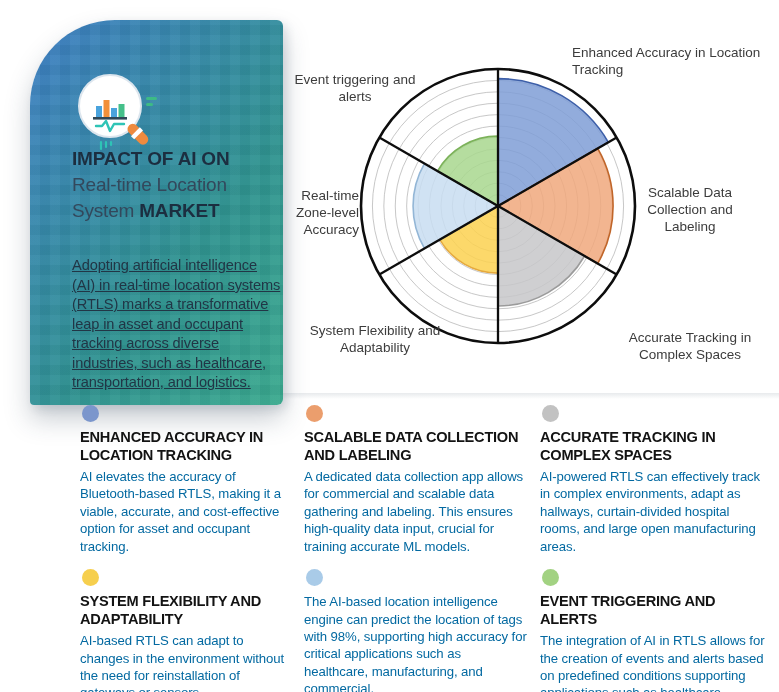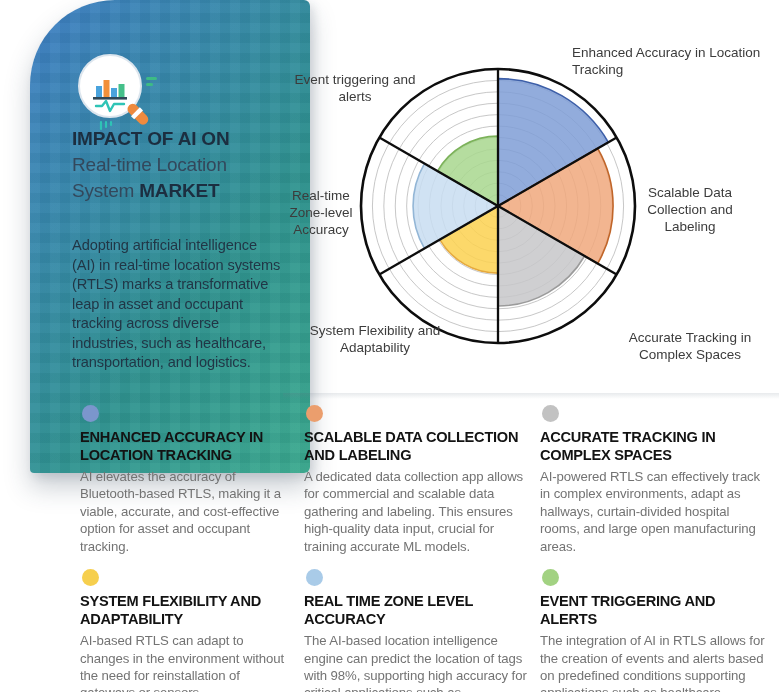--- a/index.html
+++ b/index.html
@@ -1,56 +1,56 @@
 <!DOCTYPE html>
 <html><head>
 <meta charset="utf-8">
 <style>
   html,body{margin:0;padding:0;background:#ffffff;}
   #page{position:relative;width:779px;height:692px;background:#ffffff;overflow:hidden;
         font-family:"Liberation Sans",sans-serif;color:#222;}
 
   
-  .card{position:absolute;left:30px;top:0;width:253px;height:473px;
+  .card{position:absolute;left:30px;top:20px;width:253px;height:385px;
         border-radius:85px 6px 6px 4px;
         background-image:
           repeating-linear-gradient(90deg, rgba(255,255,255,0.03) 0 10px, rgba(0,0,0,0.025) 10px 20px),
           repeating-linear-gradient(0deg, rgba(255,255,255,0.02) 0 10px, rgba(0,0,0,0.03) 10px 20px),
           linear-gradient(128deg,#3e7ec5 0%,#2f9390 62%,#3aa98e 100%);
-        box-shadow:0 14px 26px rgba(40,60,80,0.25), 4px 4px 10px rgba(40,60,80,0.12);padding-left:27px;}
+        box-shadow:0 14px 26px rgba(40,60,80,0.25), 4px 4px 10px rgba(40,60,80,0.12);}
   .card-icon{position:absolute;left:33px;top:42px;width:110px;height:110px;}
   .card-title{position:absolute;left:42px;top:126px;width:202px;
               font-size:19px;line-height:1.38;letter-spacing:-0.2px;}
   .t-bold{font-weight:bold;color:#1c2e40;}
   .t-reg{font-weight:normal;color:#33485c;}
   .card-desc{position:absolute;left:42px;top:236px;width:212px;
-             font-size:14.6px;line-height:1.34;color:#213646;letter-spacing:-0.1px;}
+             font-size:14.6px;line-height:1.34;color:#213646;letter-spacing:-0.1px;text-decoration:underline;}
 
   
   .divider{position:absolute;left:283px;right:0;top:393px;height:6px;
            background:linear-gradient(to bottom,rgba(110,125,140,0.16),rgba(110,125,140,0));}
 
   
   #rose-svg{position:absolute;left:348px;top:56px;width:300px;height:300px;}
   .chart-label{position:absolute;font-size:13.5px;line-height:1.26;color:#3c3c3c;text-align:center;}
   .lbl-0{left:572px;top:44px;width:200px;text-align:left;}   
   .lbl-1{left:625px;top:184px;width:130px;}                  
   .lbl-2{left:605px;top:329px;width:170px;}                  
   .lbl-3{left:305px;top:322px;width:140px;}                  
-  .lbl-4{left:283px;top:187px;width:76px;}                   
+  .lbl-4{left:283px;top:187px;width:76px;text-align:right;}                   
   .lbl-5{left:285px;top:71px;width:140px;}                   
 
   
   .legend{position:absolute;left:80px;top:403px;width:692px;
           display:grid;grid-template-columns:212px 224px 230px;column-gap:12px;row-gap:12px;}
   .legend-item{position:relative;}
   .dot{width:17px;height:17px;border-radius:50%;margin:2px 0 7px 2px;}
   .legend-title{font-weight:bold;font-size:14.6px;line-height:1.2;color:#131313;
                 letter-spacing:-0.25px;margin-bottom:4px;}
-  .legend-body{font-size:13.2px;line-height:1.32;color:#737373;letter-spacing:-0.1px;}
+  .legend-body{font-size:13.2px;line-height:1.32;color:#0369a1;letter-spacing:-0.1px;}
 </style>
 </head>
 <body>
 
 <div id="page">
 
   <div class="card">
     <svg class="card-icon" viewBox="0 0 110 110">
       <circle cx="47" cy="44" r="31" fill="#ffffff" stroke="#dde6ee" stroke-width="2"></circle>
       <rect x="33" y="44" width="6" height="11" fill="#4aa3dd"></rect>
@@ -132,21 +132,20 @@
     </div>
 
     <div class="legend-item">
       <div class="dot" style="background-color: rgb(246, 207, 78);"></div>
       <div class="legend-title">SYSTEM FLEXIBILITY AND ADAPTABILITY</div>
       <div class="legend-body">AI-based RTLS can adapt to changes in the environment without the need for reinstallation of gateways or sensors.</div>
     </div>
 
     <div class="legend-item">
       <div class="dot" style="background-color: rgb(169, 203, 232);"></div>
-      <div class="legend-title">REAL TIME ZONE LEVEL ACCURACY</div>
       <div class="legend-body">The AI-based location intelligence engine can predict the location of tags with 98%, supporting high accuracy for critical applications such as healthcare, manufacturing, and commercial.</div>
     </div>
 
     <div class="legend-item">
       <div class="dot" style="background-color: rgb(162, 210, 130);"></div>
       <div class="legend-title">EVENT TRIGGERING AND ALERTS</div>
       <div class="legend-body">The integration of AI in RTLS allows for the creation of events and alerts based on predefined conditions supporting applications such as healthcare.</div>
     </div>
 
   </div>

